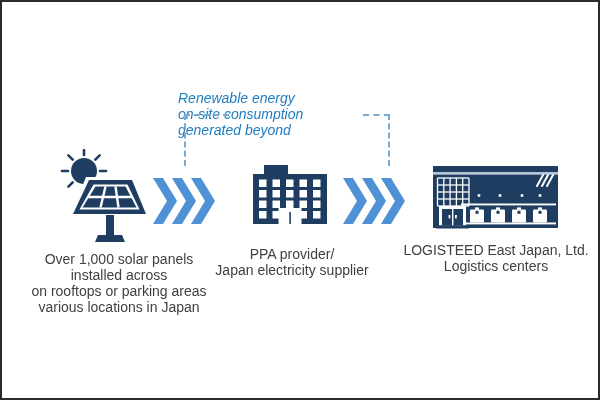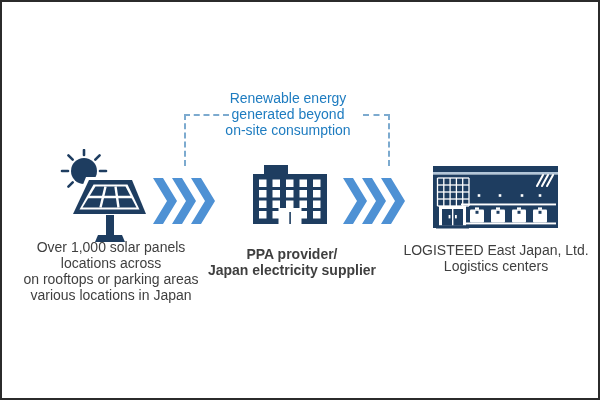--- a/index.html
+++ b/index.html
@@ -13,57 +13,57 @@
     --background:#ffffff;
   }
   html,body{margin:0;padding:0;}
   body{font-family:"Liberation Sans",sans-serif;background:#888;}
   .canvas{
     position:relative;width:600px;height:400px;box-sizing:border-box;
     background:var(--background);border:2px solid var(--border);overflow:hidden;
   }
   .abs{position:absolute;}
   .flow-label{
-    left:176px;top:88px;width:220px;text-align:center;
-    font-size:14px;line-height:16px;color:var(--label-blue);
+    left:176px;top:88px;width:220px;text-align:left;
+    font-size:14px;line-height:16px;color:var(--label-blue);font-style:italic;
   }
   .bracket{box-sizing:border-box;}
   .bracket-left{
     left:182px;top:112px;width:45px;height:52px;
     border-top:2px dashed var(--dash-blue);
     border-left:2px dashed var(--dash-blue);
   }
   .bracket-right{
     left:361px;top:112px;width:27px;height:52px;
     border-top:2px dashed var(--dash-blue);
     border-right:2px dashed var(--dash-blue);
   }
   .caption{
     width:220px;text-align:center;font-size:14px;line-height:16px;
     color:var(--caption-gray);
   }
-  .caption-solar{left:-1px;top:237px;}
-  .caption-ppa{left:180px;top:244px;font-weight:bold;}
+  .caption-solar{left:-1px;top:249px;padding-left:8px;}
+  .caption-ppa{left:180px;top:244px;}
   .caption-logisteed{left:384px;top:240px;}
   svg{display:block;}
   .icon-solar{left:54px;top:147px;}
   .icon-building{left:251px;top:161px;}
   .icon-warehouse{left:431px;top:164px;}
   .chev1{left:151px;top:176px;}
   .chev2{left:341px;top:176px;}
 </style>
 </head>
 <body>
 
 <div class="canvas">
 
   <div class="abs flow-label">
     <div>Renewable energy</div>
+    <div>on-site consumption</div>
     <div>generated beyond</div>
-    <div>on-site consumption</div>
   </div>
 
   <div class="abs bracket bracket-left"></div>
   <div class="abs bracket bracket-right"></div>
 
   <svg class="abs icon-solar" width="96" height="94" viewBox="0 0 96 94">
     <g stroke="var(--navy)" stroke-width="2.6" stroke-linecap="round">
       <line x1="44" y1="22" x2="50" y2="22"></line>
       <line x1="39.3" y1="33.3" x2="43.6" y2="37.6"></line>
       <line x1="28" y1="38" x2="28" y2="44"></line>
@@ -185,21 +185,21 @@
     <rect x="6" y="40" width="27" height="19.5" fill="#ffffff"></rect>
     <rect x="9" y="43" width="21" height="16.5" fill="var(--navy)"></rect>
     <rect x="19" y="43" width="1.4" height="16.5" fill="#ffffff"></rect>
     <rect x="15.6" y="49" width="1.8" height="3.4" fill="#ffffff"></rect>
     <rect x="22" y="49" width="1.8" height="3.4" fill="#ffffff"></rect>
     <rect x="3" y="59.5" width="33" height="3" fill="var(--navy)"></rect>
   </svg>
 
   <div class="abs caption caption-solar">
     <div>Over 1,000 solar panels</div>
-    <div>locations across</div>
+    <div>installed across</div>
     <div>on rooftops or parking areas</div>
     <div>various locations in Japan</div>
   </div>
 
   <div class="abs caption caption-ppa">
     <div>PPA provider/</div>
     <div>Japan electricity supplier</div>
   </div>
 
   <div class="abs caption caption-logisteed">

